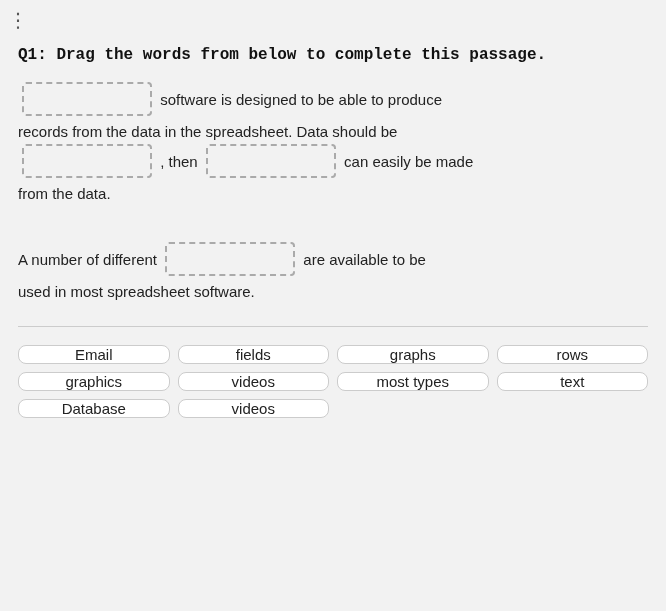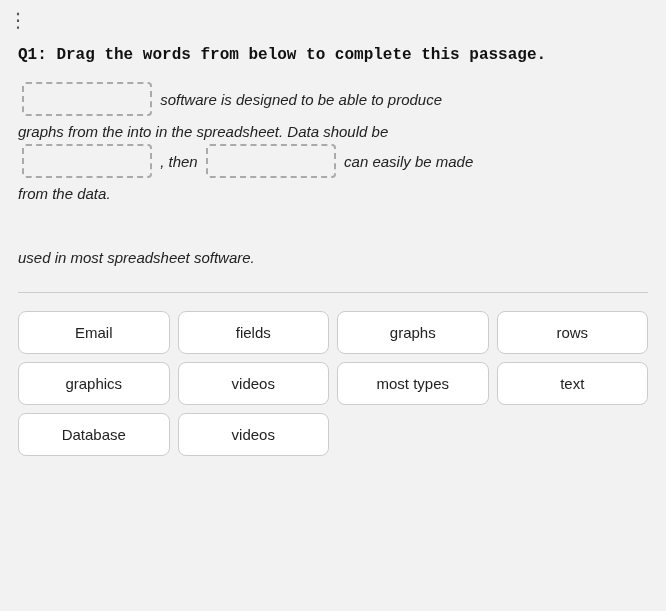--- a/index.html
+++ b/index.html
@@ -65,73 +65,79 @@
       display: grid;
       grid-template-columns: repeat(4, 1fr);
       gap: 8px;
       margin-top: 10px;
     }
     .word-tile {
       background: #fff;
       border: 1px solid #ccc;
       border-radius: 8px;
       text-align: center;
-      padding: 12px 6px;
+      padding: 0 6px;
       font-size: 15px;
       color: #222;
       cursor: grab;
       user-select: none;
     }
     .inline-passage {
       display: block;
       font-size: 15px;
       color: #222;
       line-height: 1.85;
     }
     .line {
       display: block;
-      font-style: italic;
     }
   </style>
 </head>
 <body>
 
 <div class="page">
   <span class="three-dots">⋮</span>
 
   <div class="question-title">Q1: Drag the words from below to complete this passage.</div>
 
   <span class="inline-passage">
     <span class="line">
       <span class="drop-zone">
         <span class="drop-zone-text"></span>
       </span>
       <span> software is designed to be able to produce</span>
     </span>
     <span class="line">
-      <span>graphs from the into in the spreadsheet. Data should be</span>
+      <span>records from the data in the spreadsheet. Data should be</span>
     </span>
     <span class="line">
       <span class="drop-zone">
         <span class="drop-zone-text"></span>
       </span>
       <span>, then </span>
       <span class="drop-zone">
         <span class="drop-zone-text"></span>
       </span>
       <span> can easily be made</span>
     </span>
     <span class="line">
       <span>from the data.</span>
     </span>
   </span>
 
   <br><br>
 
   <span class="inline-passage">
+    <span class="line">
+      <span>A number of different </span>
+      <span class="drop-zone">
+        <span class="drop-zone-text"></span>
+      </span>
+      <span> are available to be</span>
+    </span>
     <span class="line">
       <span>used in most spreadsheet software.</span>
     </span>
   </span>
 
   <div class="separator"></div>
 
   <div class="word-bank">
     <div class="word-tile">Email</div>
     <div class="word-tile">fields</div>

